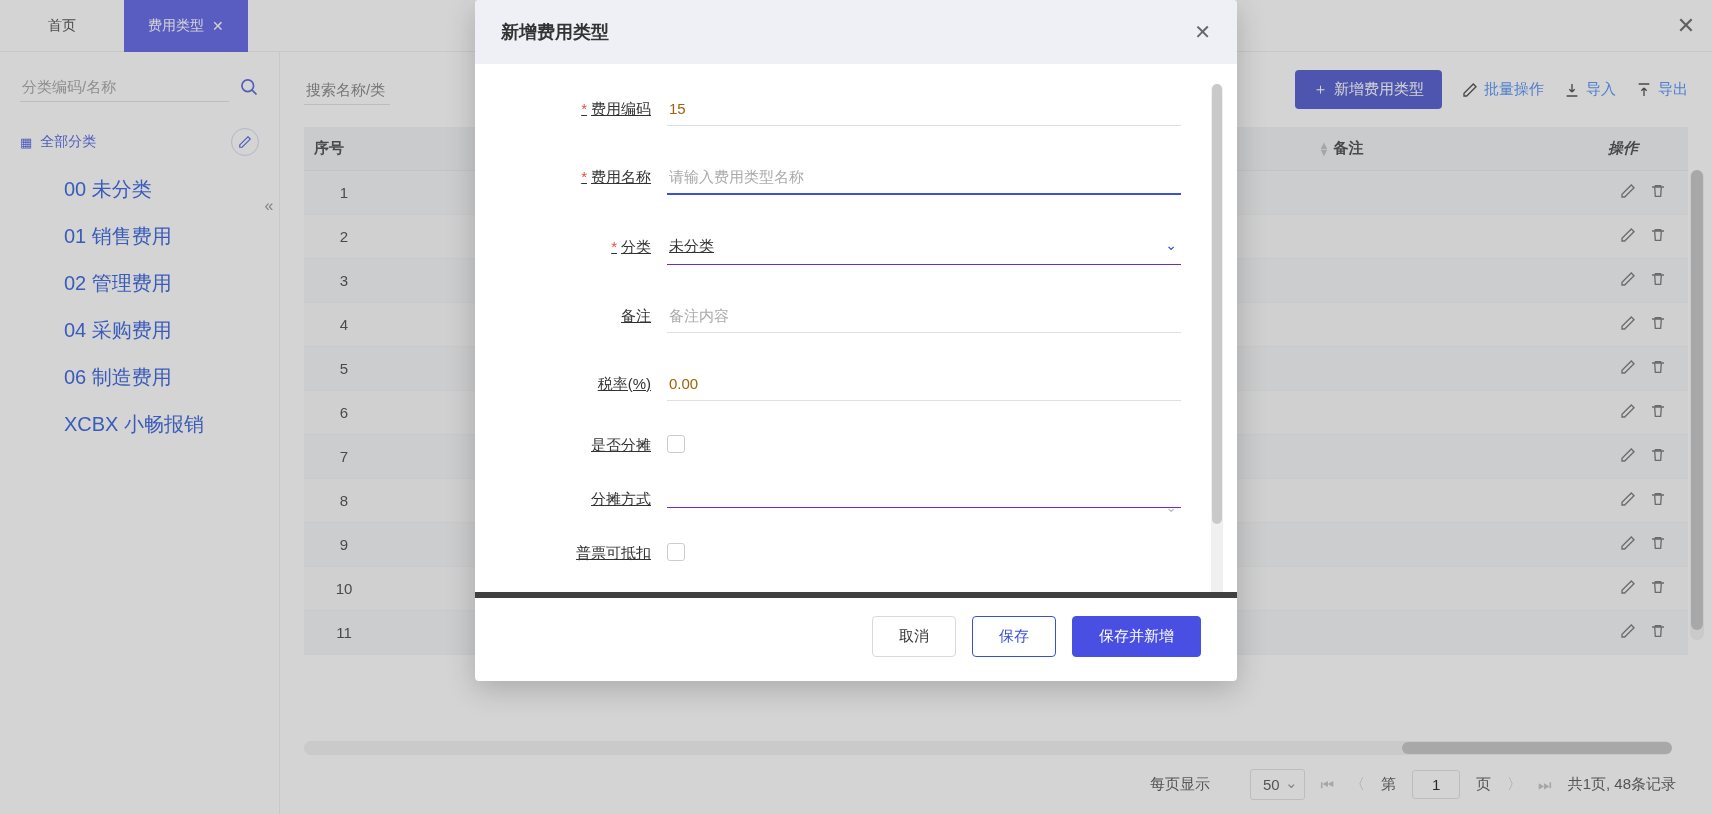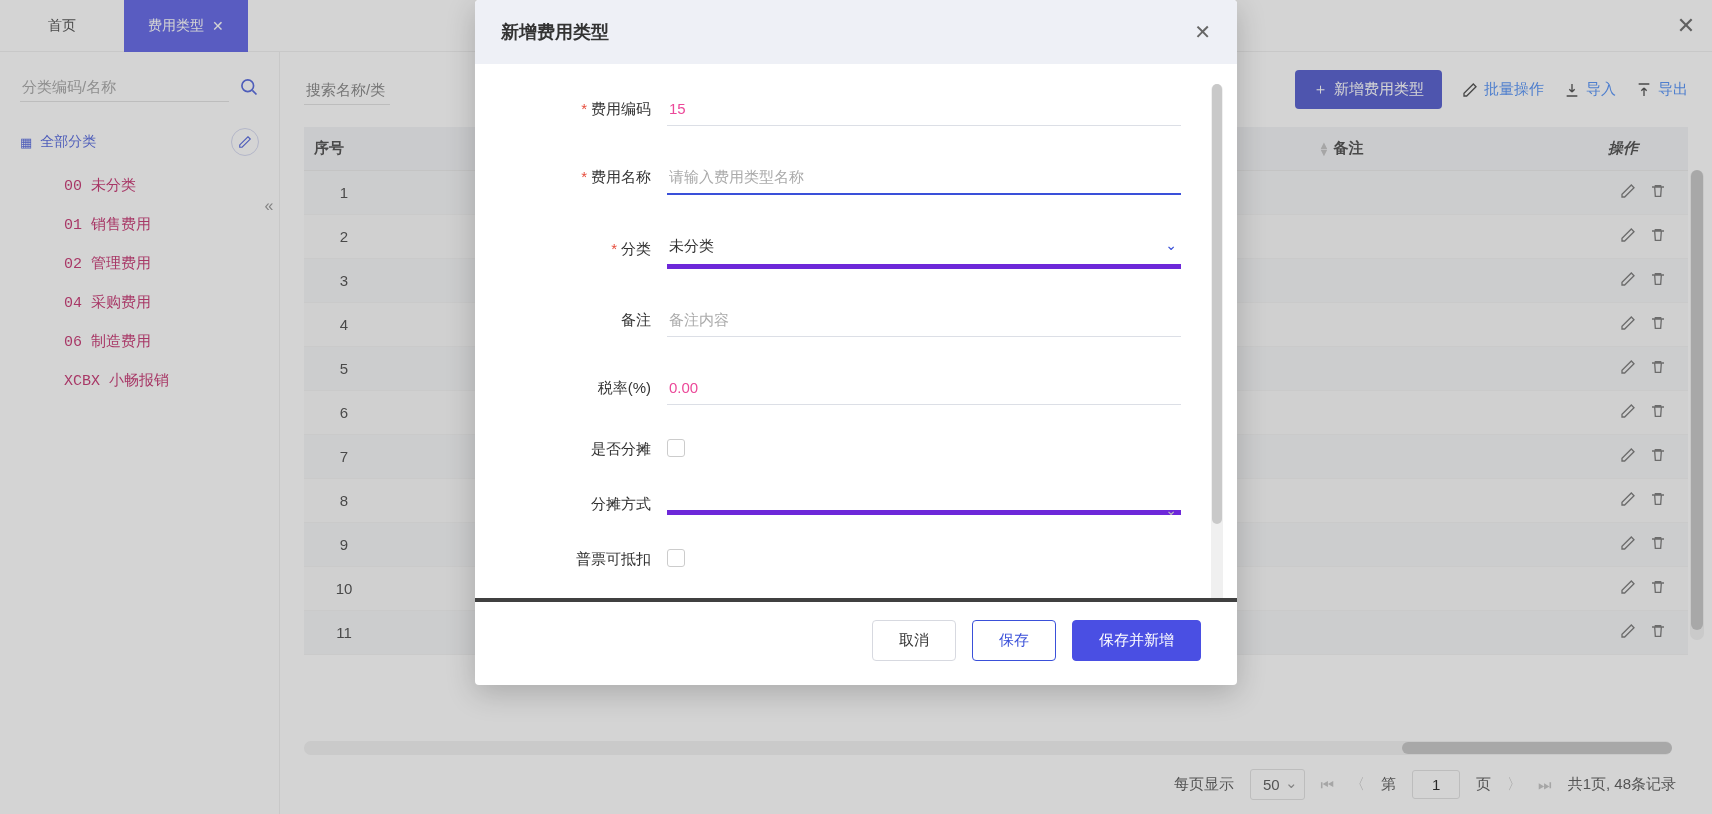--- a/index.html
+++ b/index.html
@@ -21,21 +21,21 @@
 .search-input { flex: 1; border: none; border-bottom: 1px solid #ddd; padding: 6px 2px; font-size: 15px; outline: none; color: #333; }
 .search-input::placeholder { color: #999; }
 .search-icon { color: #3a50d9; font-size: 18px; margin-left: 10px; cursor: pointer; }
 
 .cat-root { display: flex; align-items: center; justify-content: space-between; padding: 10px 20px; color: #3a50d9; font-weight: 500; }
 .cat-root-l { display: flex; align-items: center; gap: 8px; }
 .cat-root-grid { font-size: 13px; }
 .edit-circle { width: 28px; height: 28px; border: 1px solid #cfd3ee; border-radius: 50%; display: flex; align-items: center; justify-content: center; color: #3a50d9; cursor: pointer; }
 .collapse-btn { position: absolute; right: -2px; top: 140px; width: 24px; height: 28px; display: flex; align-items: center; justify-content: center; color: #888; cursor: pointer; font-size: 16px; }
 
-.cat-item { padding: 10px 20px 10px 64px; color: #be185d; cursor: pointer; font-size: 15px; font-family: Liberation Mono, monospace; }
+.cat-item { padding: 10px 20px 10px 64px; color: #1d4ed8; cursor: pointer; font-size: 20px; }
 
 
 .toolbar { display: flex; align-items: center; padding: 18px 24px; gap: 20px; }
 .tb-search { width: 86px; overflow: hidden; }
 .tb-search input { border: none; border-bottom: 1px solid #ddd; padding: 6px 2px; font-size: 15px; outline: none; width: 200px; }
 .tb-spacer { flex: 1; }
 .btn-primary { background: #3a44c8; color: #fff; border: none; border-radius: 4px; padding: 10px 18px; font-size: 15px; cursor: pointer; display: flex; align-items: center; gap: 6px; }
 .tb-link { display: flex; align-items: center; gap: 6px; color: #3b82f6; cursor: pointer; font-size: 15px; }
 
 
@@ -50,49 +50,49 @@
 .col-op { width: 90px; text-align: center; font-style: italic; }
 .op-icons { display: inline-flex; gap: 14px; color: #666; }
 .op-icons span { cursor: pointer; }
 .hscroll { position: absolute; bottom: 0; left: 24px; right: 40px; height: 14px; background: #f0f0f0; border-radius: 7px; }
 .hscroll-thumb { position: absolute; right: 0; top: 1px; height: 12px; width: 270px; background: #bfbfbf; border-radius: 6px; }
 .vscroll { position: absolute; right: 8px; top: 170px; width: 14px; height: 470px; background: #f0f0f0; border-radius: 7px; }
 .vscroll-thumb { position: absolute; top: 0; left: 1px; width: 12px; height: 460px; background: #bfbfbf; border-radius: 6px; }
 
 
 .pager { display: flex; align-items: center; justify-content: flex-end; padding: 14px 36px; gap: 16px; font-size: 15px; color: #444; }
-.pager-select { border: 1px solid #ddd; padding: 6px 24px 6px 12px; border-radius: 3px; position: relative; cursor: pointer; }
+.pager-select { border: 1px solid #ddd; padding: 6px 24px 6px 12px; border-radius: 3px; position: relative; cursor: pointer; margin-left: 24px; }
 .pager-select::after { content: "⌄"; position: absolute; right: 6px; top: 4px; color: #888; }
 .pager-btn { color: #bbb; cursor: pointer; font-size: 15px; }
 .pager-input { width: 48px; border: 1px solid #ddd; border-radius: 3px; text-align: center; padding: 5px 4px; font-size: 15px; }
 
 
 .overlay { position: absolute; inset: 0; background: rgba(120,120,120,0.32); display: flex; justify-content: center; align-items: flex-start; }
 .modal { width: 762px; background: #fff; border-radius: 4px; margin-top: 0; box-shadow: 0 8px 30px rgba(0,0,0,0.2); display: flex; flex-direction: column; max-height: 768px; }
 .modal-hd { background: #eef0f6; padding: 20px 26px; display: flex; align-items: center; justify-content: space-between; border-radius: 4px 4px 0 0; }
 .modal-title { font-size: 18px; font-weight: 600; color: #333; }
 .modal-close { font-size: 20px; color: #666; cursor: pointer; }
-.modal-body { padding: 28px 56px 8px; flex: 1; overflow-y: auto; position: relative; }
+.modal-body { padding: 28px 56px 8px; flex: 1; overflow-y: auto; position: relative; text-decoration: underline; }
 .modal-body-inner { position: relative; }
 .m-scroll { position: absolute; right: -42px; top: -8px; width: 12px; height: 560px; background: #f0f0f0; border-radius: 6px; }
 .m-scroll-thumb { position: absolute; top: 0; left: 1px; width: 10px; height: 440px; background: #c9c9c9; border-radius: 5px; }
 
 .form-row { display: flex; align-items: center; margin-bottom: 34px; }
 .form-label { width: 136px; text-align: right; padding-right: 16px; font-size: 15px; color: #333; }
 .req { color: #e74c3c; margin-right: 4px; }
 .form-ctrl { flex: 1; position: relative; }
-.f-input { width: 100%; border: none; border-bottom: 1px solid #dcdfe6; padding: 8px 2px; font-size: 15px; outline: none; color: #ec4899; }
+.f-input { width: 100%; border: none; border-bottom: 1px solid #dcdfe6; padding: 8px 2px; font-size: 15px; outline: none; color: #a16207; }
 .f-input.focus { border-bottom: 2px solid #3a50d9; }
 .f-input::placeholder { color: #aaa; }
-.f-select { width: 100%; border: none; border-bottom: 5px solid #6d28d9; padding: 8px 2px; font-size: 15px; outline: none; color: #333; position: relative; cursor: pointer; }
+.f-select { width: 100%; border: none; border-bottom: 1px solid #6d28d9; padding: 8px 2px; font-size: 15px; outline: none; color: #333; position: relative; cursor: pointer; }
 .f-select .caret { position: absolute; right: 4px; top: 8px; color: #3a50d9; font-size: 14px; }
 .f-select.muted .caret { color: #bbb; }
 .f-check { width: 18px; height: 18px; border: 1px solid #ccc; border-radius: 3px; display: inline-block; cursor: pointer; }
 
-.modal-ft { display: flex; justify-content: flex-end; gap: 16px; padding: 18px 36px 24px; border-top: 4px solid #404040; }
+.modal-ft { display: flex; justify-content: flex-end; gap: 16px; padding: 18px 36px 24px; border-top: 6px solid #404040; }
 .btn { padding: 10px 26px; border-radius: 4px; font-size: 15px; cursor: pointer; }
 .btn-default { background: #fff; border: 1px solid #d7d9e0; color: #333; }
 .btn-outline { background: #fff; border: 1px solid #3a50d9; color: #3a50d9; }
 .btn-pri { background: #4a4fe3; border: 1px solid #4a4fe3; color: #fff; }
 
 svg { display: block; }
 </style>
 </head>
 <body>
 

